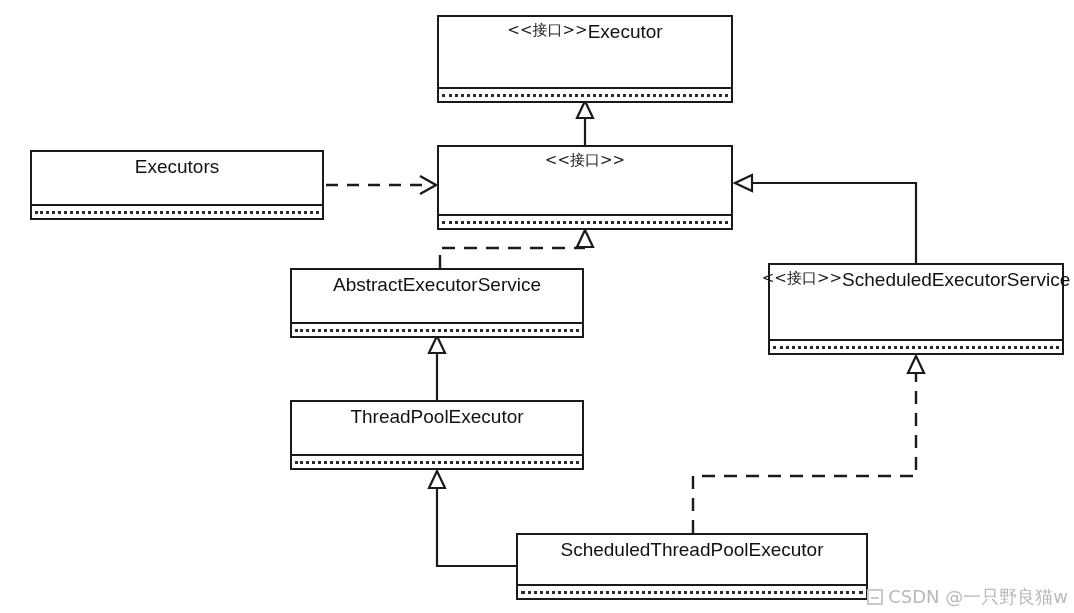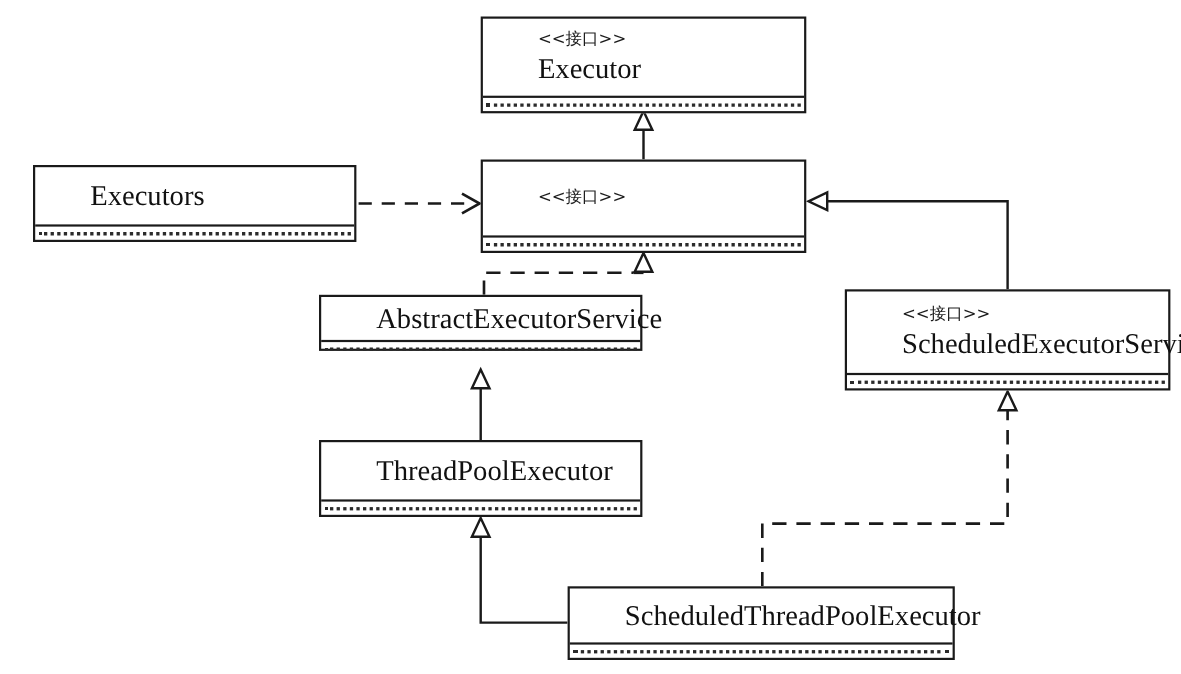--- a/index.html
+++ b/index.html
@@ -25,36 +25,35 @@
     position: absolute;
     background: #ffffff;
     border: 2px solid #1a1a1a;
     display: flex;
     flex-direction: column;
     z-index: 5;
   }
   .uml-body {
     flex: 1 1 auto;
     display: flex;
-    flex-direction: column;
+    flex-direction: row;
     justify-content: center;
     padding: 4px 10px 4px 10px;
-    margin-left: 40px;
   }
   .uml-stereotype {
     font-family: "DejaVu Sans", "Liberation Sans", sans-serif;
     font-size: 15px;
     color: #1a1a1a;
     line-height: 1.25;
     white-space: nowrap;
     margin-bottom: 3px;
   }
   .uml-name {
-    font-family: Liberation Serif, serif;
-    font-size: 26px;
+    font-family: Liberation Sans, sans-serif;
+    font-size: 19px;
     letter-spacing: 0px;
     color: #111111;
     line-height: 1.2;
     white-space: nowrap;
   }
   .uml-compartment {
     height: 14px;
     border-top: 2px solid #1a1a1a;
     display: flex;
     align-items: center;
@@ -160,21 +159,21 @@
 
   <div class="uml-box" style="left:437px; top:145px; width:296px; height:85px;">
     <div class="uml-body">
       <div class="uml-stereotype">&lt;&lt;接口&gt;&gt;</div>
     </div>
     <div class="uml-compartment">
       <div class="dotted-rule"></div>
     </div>
   </div>
 
-  <div class="uml-box" style="left:290px; top:268px; width:294px; height:51px;">
+  <div class="uml-box" style="left:290px; top:268px; width:294px; height:70px;">
     <div class="uml-body">
       <div class="uml-name">AbstractExecutorService</div>
     </div>
     <div class="uml-compartment">
       <div class="dotted-rule"></div>
     </div>
   </div>
 
   <div class="uml-box" style="left:768px; top:263px; width:296px; height:92px;">
     <div class="uml-body">
@@ -197,14 +196,18 @@
 
   <div class="uml-box" style="left:290px; top:400px; width:294px; height:70px;">
     <div class="uml-body">
       <div class="uml-name">ThreadPoolExecutor</div>
     </div>
     <div class="uml-compartment">
       <div class="dotted-rule"></div>
     </div>
   </div>
 
+  <div class="watermark">
+    <span class="wm-badge"></span>
+    <span>CSDN @一只野良猫w</span>
+  </div>
 
 </div>
 
 </body></html>

